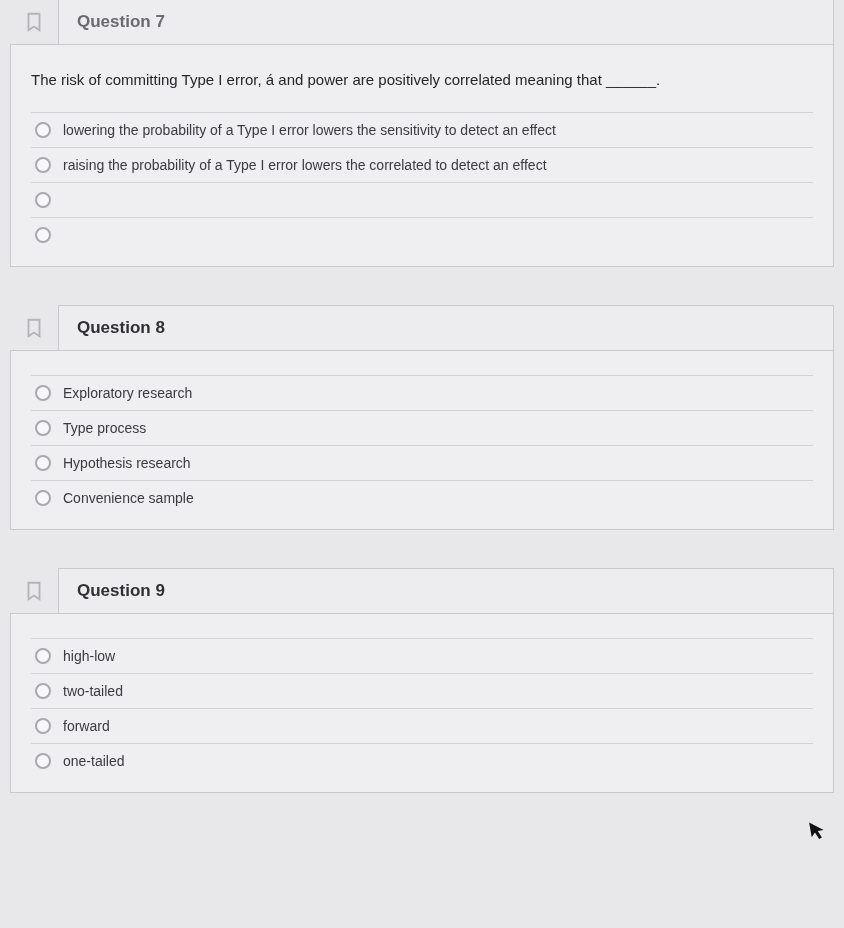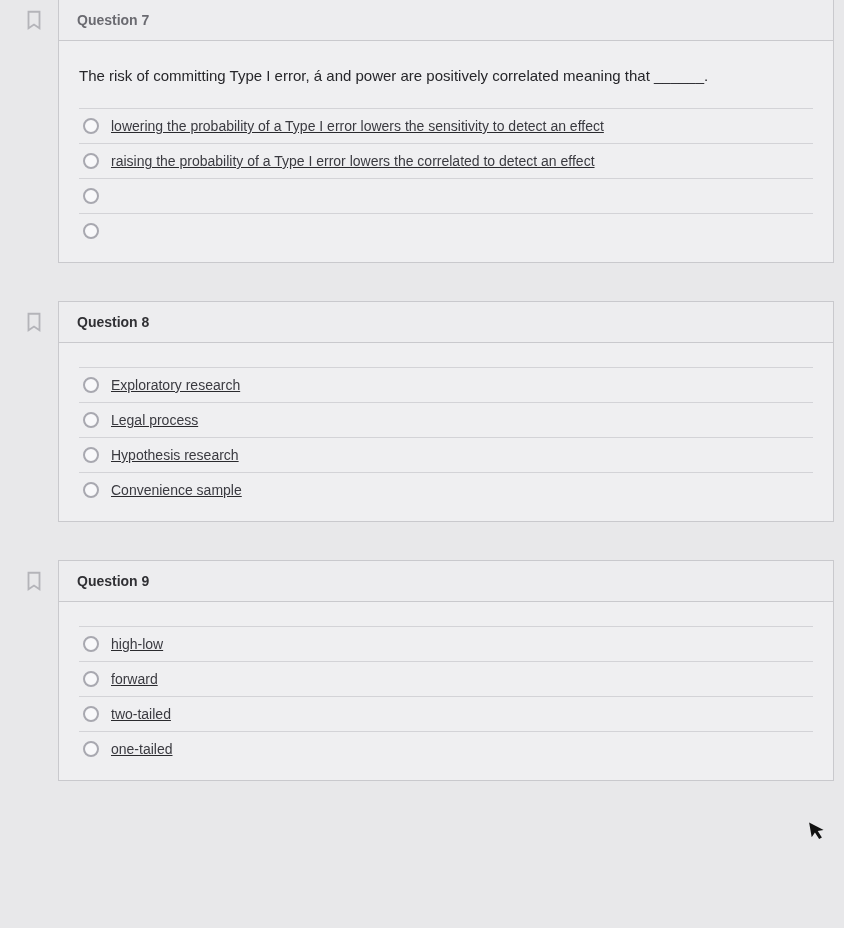--- a/index.html
+++ b/index.html
@@ -32,42 +32,40 @@
     .flag-icon svg { width: 100%; height: 100%; }
     .q-title-cell {
       flex: 1;
       border: 1px solid #c9c9cd;
       border-bottom: none;
       padding: 12px 18px;
       background: #ededef;
     }
     .q-title {
       font-weight: 700;
-      font-size: 14px;
+      font-size: 17px;
       color: #303034;
     }
     .q-body {
-      margin-left: 48px;
       border: 1px solid #c9c9cd;
       background: #efeff1;
       padding: 24px 20px 14px 20px;
     }
     .prompt {
       font-size: 15px;
       color: #26262a;
       margin-bottom: 22px;
       line-height: 1.4;
     }
     .option-row {
       display: flex;
       align-items: center;
       border-top: 1px solid #d3d3d7;
       padding: 9px 0;
       gap: 12px;
-      text-decoration: underline;
     }
     .option-row:last-child { border-bottom: none; }
     .radio {
       width: 16px;
       height: 16px;
       border: 2px solid #a8a8b0;
       border-radius: 50%;
       background: #f8f8fa;
       flex-shrink: 0;
       margin-left: 4px;
@@ -136,21 +134,21 @@
       <div class="q-title">Question 8</div>
     </div>
   </div>
   <div class="q-body">
     <div class="option-row">
       <div class="radio"></div>
       <div class="option-label">Exploratory research</div>
     </div>
     <div class="option-row">
       <div class="radio"></div>
-      <div class="option-label">Legal process</div>
+      <div class="option-label">Type process</div>
     </div>
     <div class="option-row">
       <div class="radio"></div>
       <div class="option-label">Hypothesis research</div>
     </div>
     <div class="option-row">
       <div class="radio"></div>
       <div class="option-label">Convenience sample</div>
     </div>
   </div>
@@ -169,25 +167,25 @@
       <div class="q-title">Question 9</div>
     </div>
   </div>
   <div class="q-body">
     <div class="option-row">
       <div class="radio"></div>
       <div class="option-label">high-low</div>
     </div>
     <div class="option-row">
       <div class="radio"></div>
-      <div class="option-label">forward</div>
+      <div class="option-label">two-tailed</div>
     </div>
     <div class="option-row">
       <div class="radio"></div>
-      <div class="option-label">two-tailed</div>
+      <div class="option-label">forward</div>
     </div>
     <div class="option-row">
       <div class="radio"></div>
       <div class="option-label">one-tailed</div>
     </div>
   </div>
 </div>
 
 <div class="cursor">
   <svg width="16" height="20" viewBox="0 0 16 20">

